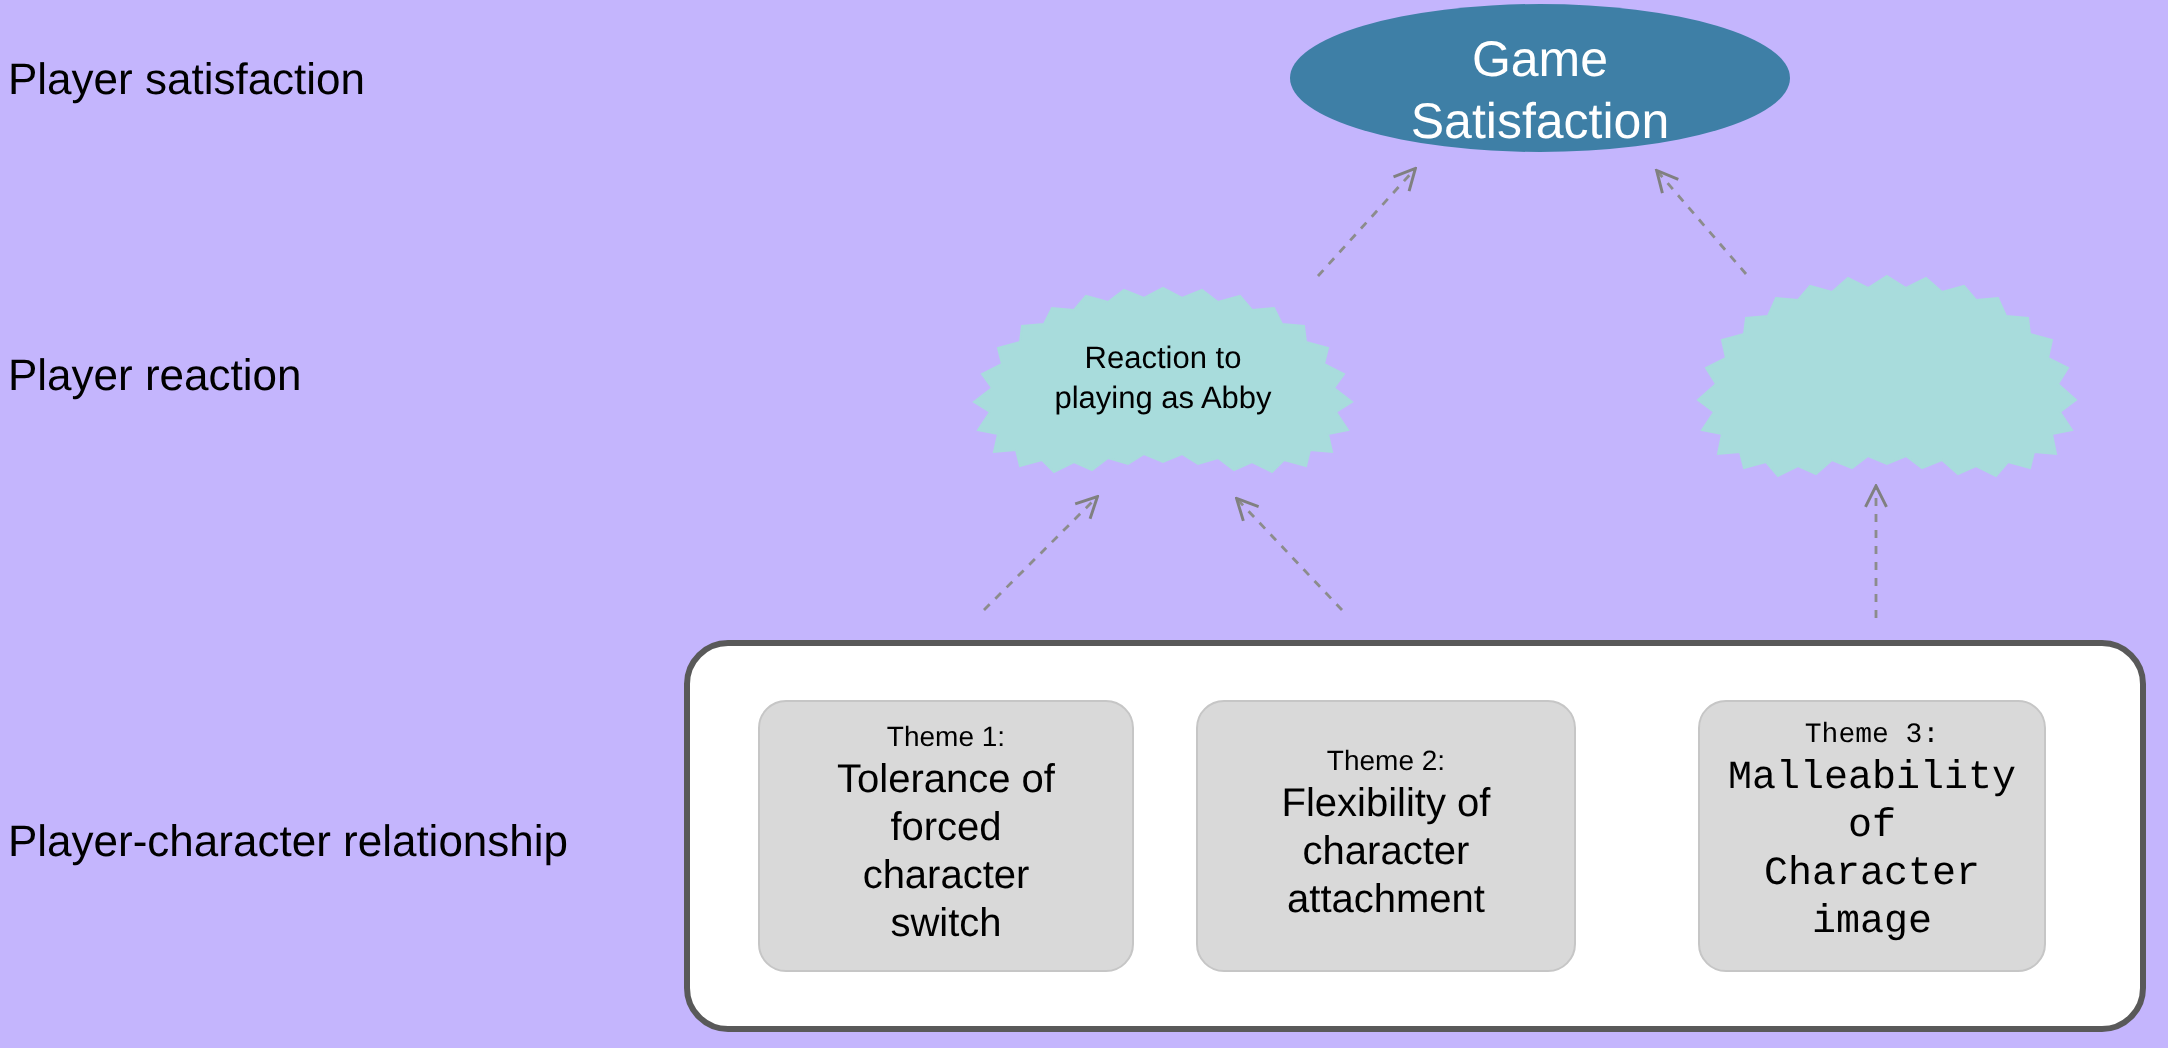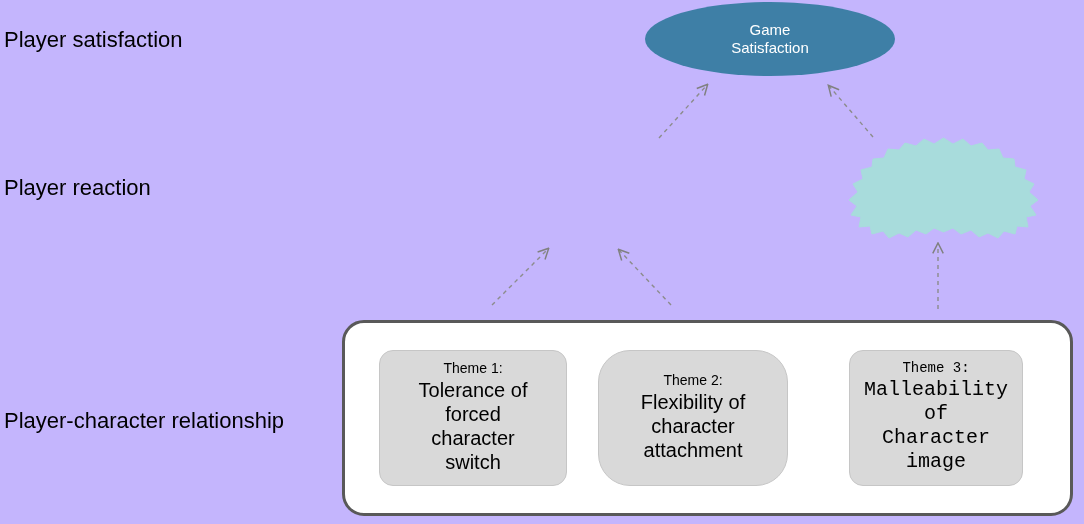--- a/index.html
+++ b/index.html
@@ -34,25 +34,25 @@
   
   #ellipse-game-satisfaction {
     position: absolute;
     left: 645px;
     top: 2px;
     width: 250px;
     height: 74px;
     border-radius: 50%;
     background: #3E7FA6;
     display: flex;
-    align-items: center;
+    align-items: flex-end;
     justify-content: center;
     text-align: center;
     color: #ffffff;
-    font-size: 15px;
+    font-size: 25px;
     line-height: 1.22;
     box-sizing: border-box;
   }
 
   
   .cloud {
     position: absolute;
     display: flex;
     align-items: center;
     justify-content: center;
@@ -120,21 +120,21 @@
     color: #000000;
     margin-bottom: 1px;
   }
   .theme-title {
     font-size: 20px;
     line-height: 1.2;
     color: #000000;
     white-space: pre-line;
   }
   #theme-box-1 { left: 379px; top: 350px; width: 188px; height: 136px; }
-  #theme-box-2 { left: 598px; top: 350px; width: 190px; height: 136px; border-radius: 32px; }
+  #theme-box-2 { left: 598px; top: 350px; width: 190px; height: 136px; }
   #theme-box-3 { left: 849px; top: 350px; width: 174px; height: 136px; font-family: Liberation Mono, monospace; }
 
   
   #arrows {
     position: absolute;
     left: 0;
     top: 0;
     width: 1084px;
     height: 524px;
     pointer-events: none;
@@ -149,20 +149,31 @@
 
   <div class="row-label" id="label-relationship">Player-character relationship</div>
 
   <div class="row-label" id="label-reaction">Player reaction</div>
 
   <div id="ellipse-game-satisfaction">
     <span style="white-space: pre-line;">Game
 Satisfaction</span>
   </div>
 
+  <div class="cloud" id="cloud-reaction-abby">
+    <svg viewBox="0 0 217 96" preserveAspectRatio="none">
+      <path fill="#A8DCDC" stroke="#A8DCDC" stroke-width="1" d="M108.5,2 L118,7 L128,3 L136,9 L147,6 L153,13 L164,12 L168,20 L179,21 L180,29 L191,32
+               L189,40 L199,45 L194,52 L203,59 L195,64 L201,73 L191,75 L193,84 L182,83 L180,91 L169,88
+               L163,94 L153,89 L144,93 L136,87 L126,90 L118,85 L108.5,89 L99,85 L91,90 L81,87 L73,93
+               L64,89 L54,94 L48,88 L37,91 L35,83 L24,84 L26,75 L16,73 L22,64 L14,59 L23,52 L18,45
+               L28,40 L26,32 L37,29 L38,21 L49,20 L53,12 L64,13 L70,6 L81,9 L89,3 L99,7 Z"></path>
+    </svg>
+    <span class="cloud-text">Reaction to
+playing as Abby</span>
+  </div>
 
   <div class="cloud" id="cloud-perception">
     <svg viewBox="0 0 211 104" preserveAspectRatio="none">
       <path fill="#A8DCDC" stroke="#A8DCDC" stroke-width="1" d="M105.5,2 L115,8 L125,3 L133,10 L144,7 L150,14 L161,13 L165,22 L176,23 L177,31 L188,34
                L186,43 L196,48 L191,56 L200,64 L192,70 L198,79 L188,81 L190,91 L179,90 L177,98 L166,95
                L160,102 L150,97 L141,101 L133,94 L123,98 L115,92 L105.5,96 L96,92 L88,98 L78,94 L70,101
                L61,97 L51,102 L45,95 L34,98 L32,90 L21,91 L23,81 L13,79 L19,70 L11,64 L20,56 L15,48
                L25,43 L23,34 L34,31 L35,23 L46,22 L50,13 L61,14 L67,7 L78,10 L86,3 L96,8 Z"></path>
     </svg>
   </div>

